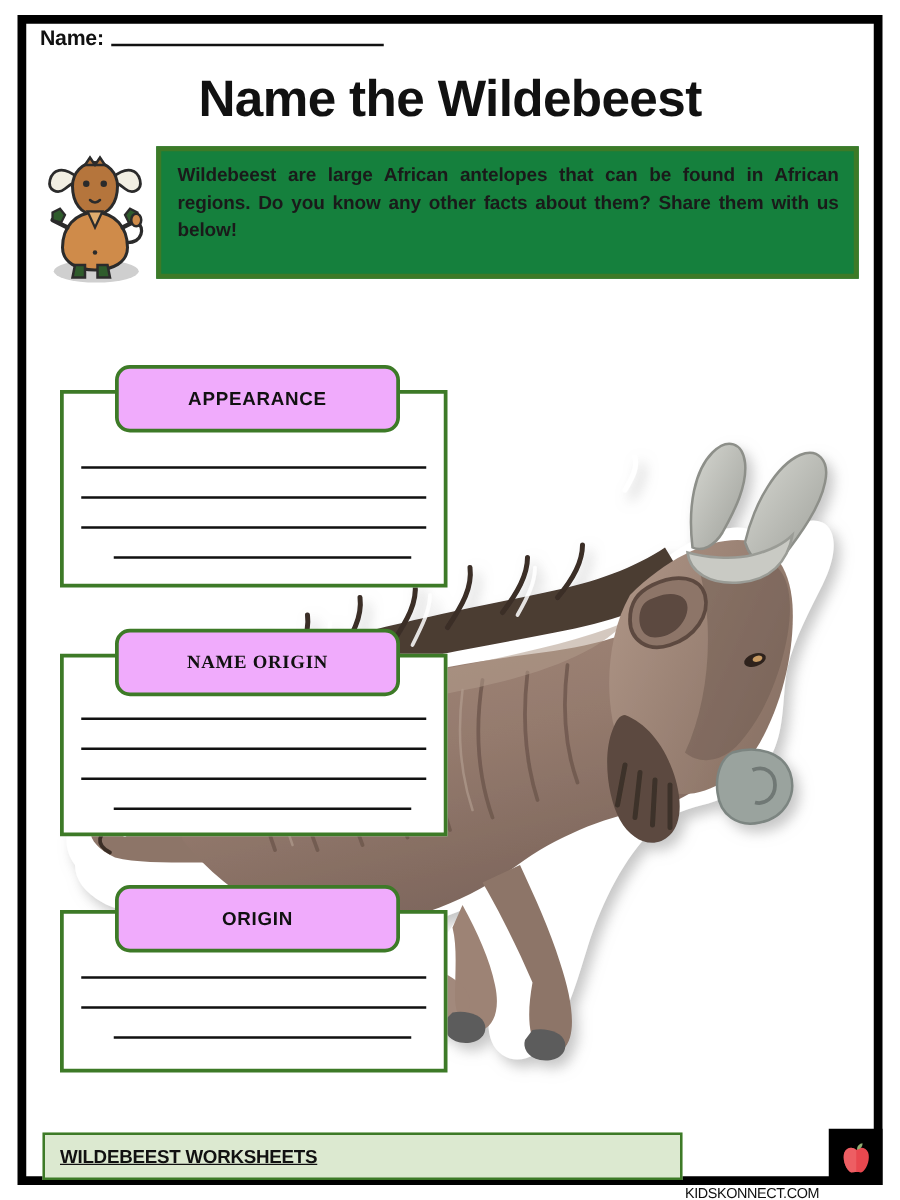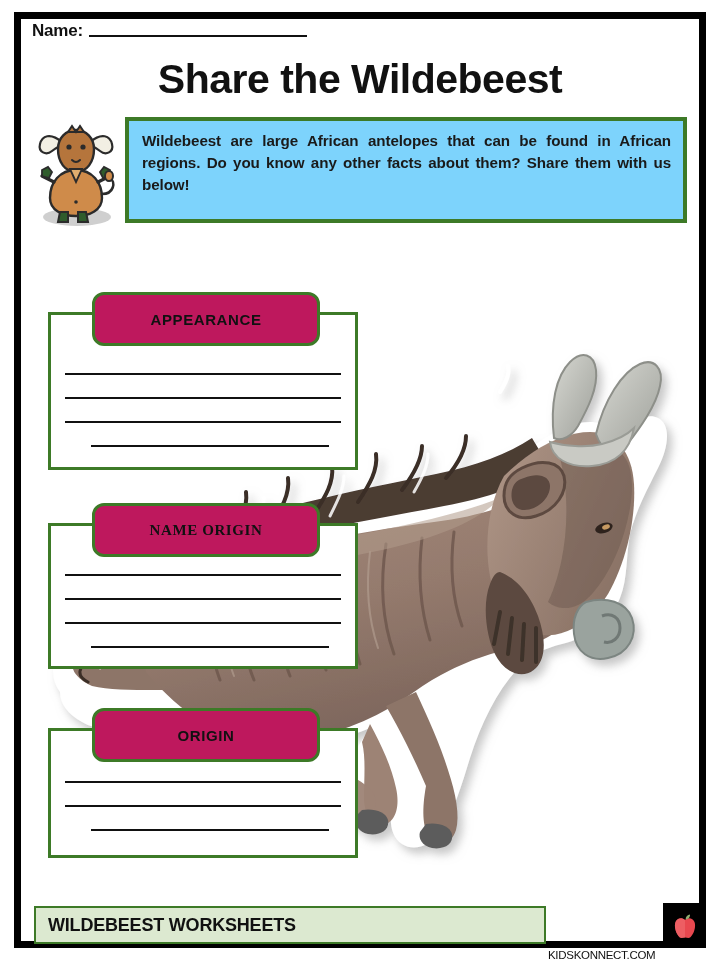--- a/index.html
+++ b/index.html
@@ -67,21 +67,21 @@
   .mascot {
     position: absolute;
     left: 0; top: 2px;
     width: 92px; height: 112px;
   }
   .intro-box {
     position: absolute;
     left: 95px; top: 3px;
     width: 562px; height: 106px;
     box-sizing: border-box;
-    background: #7dd3fc;
+    background: #15803d;
     border: 4px solid #3d7a27;
     padding: 9px 12px 0 13px;
   }
   .intro-text {
     font-size: 15.2px;
     font-weight: bold;
     color: #1a1a1a;
     line-height: 1.45;
     text-align: justify;
     letter-spacing: -0.1px;
@@ -100,21 +100,21 @@
     background: #ffffff;
     border: 3px solid #3d7a27;
   }
   .qbox.b1 { left: 48px; top: 312px;  width: 310px; height: 158px; }
   .qbox.b2 { left: 48px; top: 523px;  width: 310px; height: 146px; }
   .qbox.b3 { left: 48px; top: 728px;  width: 310px; height: 130px; }
 
   .qtab {
     position: absolute;
     box-sizing: border-box;
-    background: #be185d;
+    background: #f0abfc;
     border: 3.5px solid #3d7a27;
     border-radius: 12px;
     display: flex;
     align-items: center;
     justify-content: center;
     font-size: 15px;
     font-weight: bold;
     color: #111111;
     letter-spacing: 0.6px;
   }
@@ -146,24 +146,25 @@
     left: 34px; top: 906px;
     width: 512px; height: 38px;
     box-sizing: border-box;
     background: #dce9d0;
     border: 2px solid #3d7a27;
     display: flex;
     align-items: center;
     padding-left: 12px;
   }
   .footer-text {
-    font-size: 18px;
+    font-size: 15px;
     font-weight: bold;
     color: #111111;
     letter-spacing: -0.2px;
+    text-decoration: underline;
   }
   .footer-url {
     position: absolute;
     left: 548px; top: 917px;
     font-size: 11.5px;
     color: #111111;
     letter-spacing: -0.3px;
     margin-top: 32px;
   }
   .logo-box {
@@ -183,21 +184,21 @@
 
 <div class="page">
 
   <div class="page-frame"></div>
 
   <div class="name-row">
     <span class="name-label">Name:</span>
     <span class="name-line"></span>
   </div>
 
-  <div class="title">Share the Wildebeest</div>
+  <div class="title">Name the Wildebeest</div>
 
   <div class="intro-wrap">
 
     <svg class="mascot" viewBox="0 0 92 112">
       <ellipse cx="47" cy="101" rx="34" ry="9" fill="#cfcfcf"></ellipse>
 
       <path d="M32 26 C20 16 12 20 10 28 C8 36 16 40 22 35 C27 31 30 29 34 30 Z" fill="#f2efe3" stroke="#2b2b2b" stroke-width="2.2" stroke-linejoin="round"></path>
       <path d="M60 26 C72 16 80 20 82 28 C84 36 76 40 70 35 C65 31 62 29 58 30 Z" fill="#f2efe3" stroke="#2b2b2b" stroke-width="2.2" stroke-linejoin="round"></path>
 
       <path d="M46 14 C56 14 64 22 64 33 C64 46 57 56 46 56 C35 56 28 46 28 33 C28 22 36 14 46 14 Z" fill="#b5753c" stroke="#2b2b2b" stroke-width="2.4"></path>

